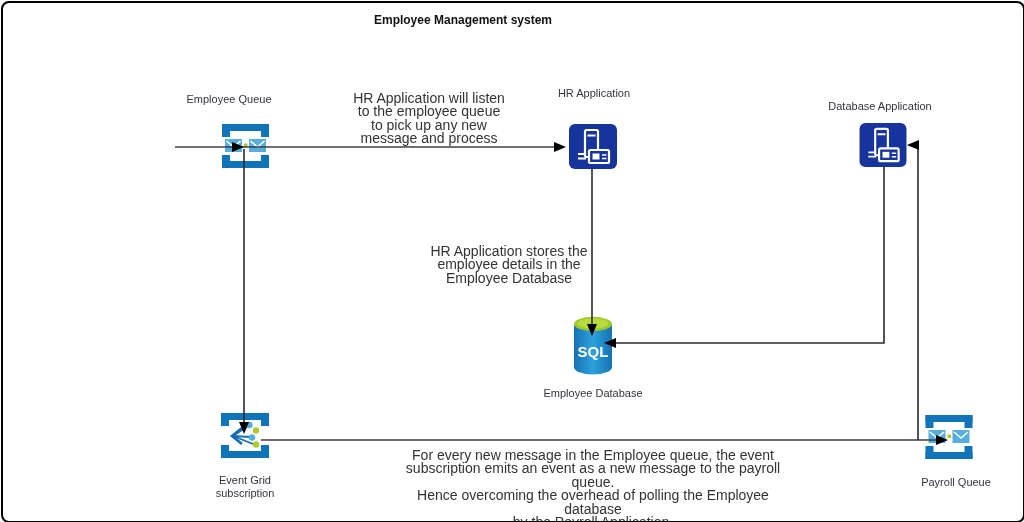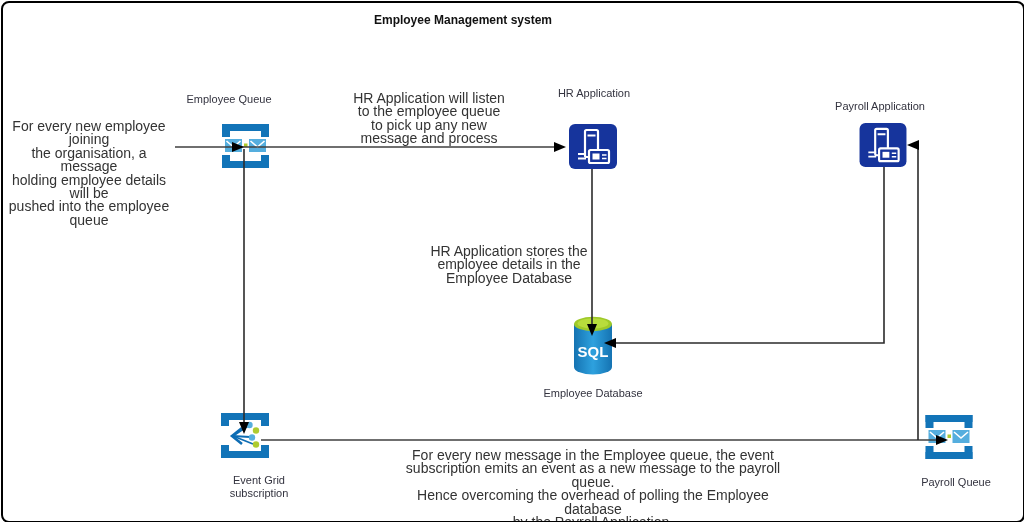--- a/index.html
+++ b/index.html
@@ -32,49 +32,45 @@
   .node{z-index:2;}
   .txt{z-index:1;}
 </style>
 </head>
 <body>
 
 <div id="canvas">
 
   <div class="abs title txt" style="left:330px;top:10px;width:260px;">Employee Management system</div>
 
-  <div class="abs annotation txt" style="left:2px;top:117px;width:168px;">For every new employee joining
-the organisation, a message
-holding employee details will be
-pushed into the employee queue</div>
 
   <div class="abs annotation txt" style="left:331px;top:89px;width:190px;">HR Application will listen
 to the employee queue
 to pick up any new
 message and process</div>
 
   <div class="abs annotation txt" style="left:421px;top:242px;width:170px;">HR Application stores the
 employee details in the
 Employee Database</div>
 
 
   <div class="abs annotation txt" style="left:390px;top:446px;width:400px;">For every new message in the Employee queue, the event
 subscription emits an event as a new message to the payroll queue.
 Hence overcoming the overhead of polling the Employee database
 by the Payroll Application.</div>
 
   <div class="abs node-label txt" style="left:146px;top:90px;width:160px;">Employee Queue</div>
 
   <div class="abs node-label txt" style="left:511px;top:84px;width:160px;">HR Application</div>
 
-  <div class="abs node-label txt" style="left:797px;top:97px;width:160px;">Payroll Application</div>
+  <div class="abs node-label txt" style="left:797px;top:97px;width:160px;">Database Application</div>
 
   <div class="abs node-label txt" style="left:510px;top:384px;width:160px;">Employee Database</div>
 
-  <div class="abs node-label txt" style="left:196px;top:471px;width:120px;">Event Grid
+  <div class="abs node-label txt" style="left:182px;top:471px;width:120px;">Event Grid
 subscription</div>
 
   <div class="abs node-label txt" style="left:873px;top:473px;width:160px;">Payroll Queue</div>
 
   <div class="abs node" style="left:219px;top:119px;">
     <svg class="icon" width="47" height="48" viewBox="0 0 47 48">
       <rect x="0" y="2" width="47" height="7" fill="#1274b8"></rect>
       <rect x="0" y="2" width="8" height="13" fill="#1274b8"></rect>
       <rect x="39" y="2" width="8" height="13" fill="#1274b8"></rect>
       <rect x="0" y="39" width="47" height="7" fill="#1274b8"></rect>

